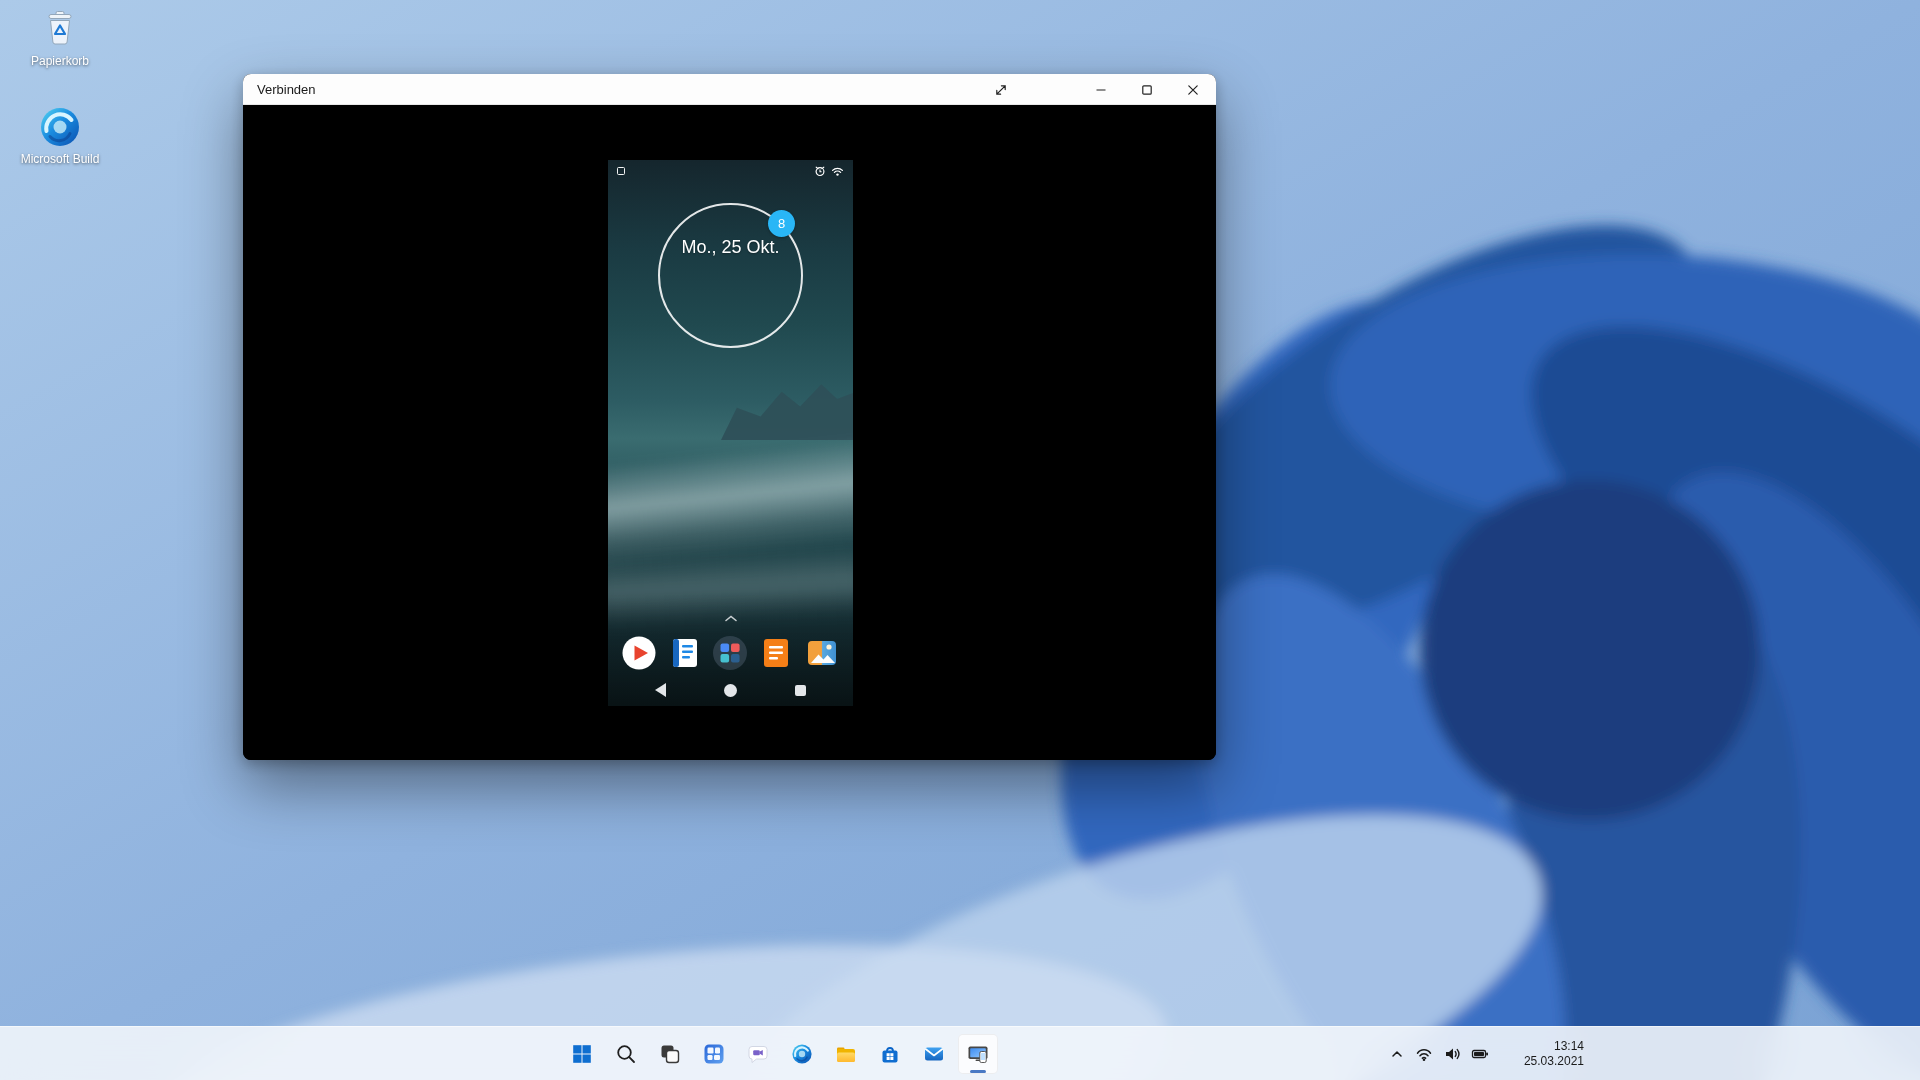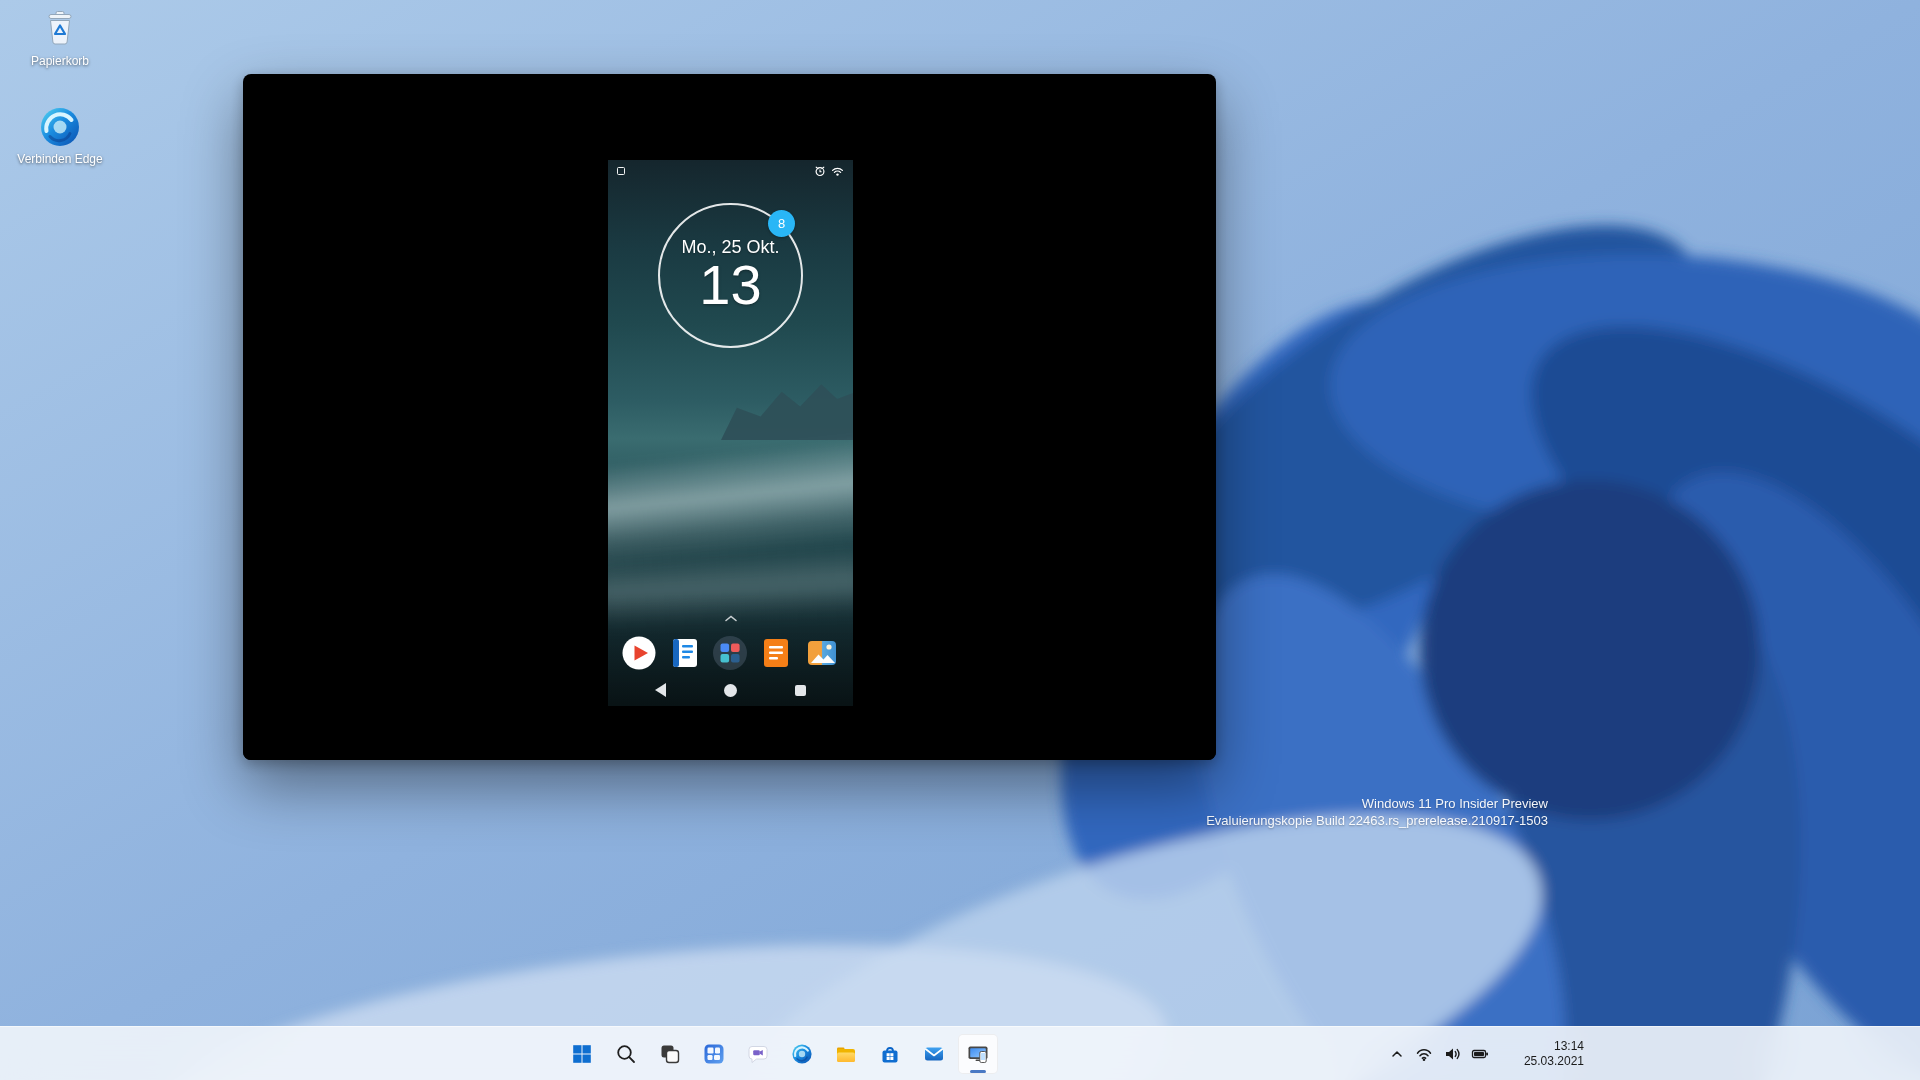--- a/index.html
+++ b/index.html
@@ -125,29 +125,50 @@
               <stop offset="0.45" stop-color="#1b8de0"></stop>
               <stop offset="1" stop-color="#0a4fb0"></stop>
           </linearGradient>
         </defs>
         <circle cx="23" cy="23" r="19" fill="url(#edgeD)"></circle>
         <path d="M9.5 27 a14 14 0 0 1 25 -11" stroke="#d8f5ff" stroke-width="4" fill="none" stroke-linecap="round"></path>
         <path d="M13 32.5 a12 12 0 0 0 20 -3" stroke="#0b3f8f" stroke-width="3" fill="none" opacity="0.55" stroke-linecap="round"></path>
         <circle cx="23" cy="23" r="6.5" fill="#bfe8f7" opacity="0.85"></circle>
       </svg>
     </span>
-    <span class="di-label">Verbinden Edge</span>
+    <span class="di-label">Microsoft Build</span>
   </div>
 
-  <div class="watermark">
-    <div>Windows 11 Pro Insider Preview</div>
-    <div>Evaluierungskopie Build 22463.rs_prerelease.210917-1503</div>
-  </div>
 
   <div class="app-window">
+    <div class="titlebar">
+      <span class="win-title">Verbinden</span>
+      <button class="tb-btn expand">
+        <svg width="14" height="14" viewBox="0 0 14 14">
+          <path d="M2.8 11.2 L11.2 2.8 M2.8 7.4 V11.2 H6.6 M11.2 6.6 V2.8 H7.4" stroke="#222" stroke-width="1.2" fill="none" stroke-linecap="round"></path>
+        </svg>
+      </button>
+      <div class="controls">
+        <button class="tb-btn">
+          <svg width="12" height="12" viewBox="0 0 12 12">
+            <line x1="1.5" y1="6" x2="10.5" y2="6" stroke="#222" stroke-width="1.2"></line>
+          </svg>
+        </button>
+        <button class="tb-btn">
+          <svg width="12" height="12" viewBox="0 0 12 12">
+            <rect x="1.8" y="1.8" width="8.4" height="8.4" rx="1" stroke="#222" stroke-width="1.2" fill="none"></rect>
+          </svg>
+        </button>
+        <button class="tb-btn">
+          <svg width="12" height="12" viewBox="0 0 12 12">
+            <path d="M1.8 1.8 L10.2 10.2 M10.2 1.8 L1.8 10.2" stroke="#222" stroke-width="1.2" stroke-linecap="round"></path>
+          </svg>
+        </button>
+      </div>
+    </div>
 
     <div class="window-content">
 
       <div class="phone">
         <div class="cliff"></div>
         <div class="foam"></div>
         <div class="foam2"></div>
         <div class="phone-shade"></div>
 
         <div class="statusbar">
@@ -160,21 +181,20 @@
             </svg>
             <svg width="13" height="12" viewBox="0 0 13 12">
               <path d="M1.6 5.4 a7 7 0 0 1 9.8 0 M3.4 7.4 a4.4 4.4 0 0 1 6.2 0" stroke="#fff" stroke-width="1.3" fill="none" stroke-linecap="round"></path>
               <circle cx="6.5" cy="9.6" r="1.2" fill="#fff"></circle>
             </svg>
           </span>
         </div>
 
         <div class="clock-ring">
           <div class="clock-date">Mo., 25 Okt.</div>
-          <div class="clock-hour">13</div>
         </div>
         <div class="clock-badge">8</div>
 
         <div class="dock-caret">
           <svg width="14" height="7" viewBox="0 0 14 7">
             <path d="M2 5.5 L7 1.5 L12 5.5" stroke="#e8eaec" stroke-width="1.6" fill="none" stroke-linecap="round"></path>
           </svg>
         </div>
 
         <div class="dock">

